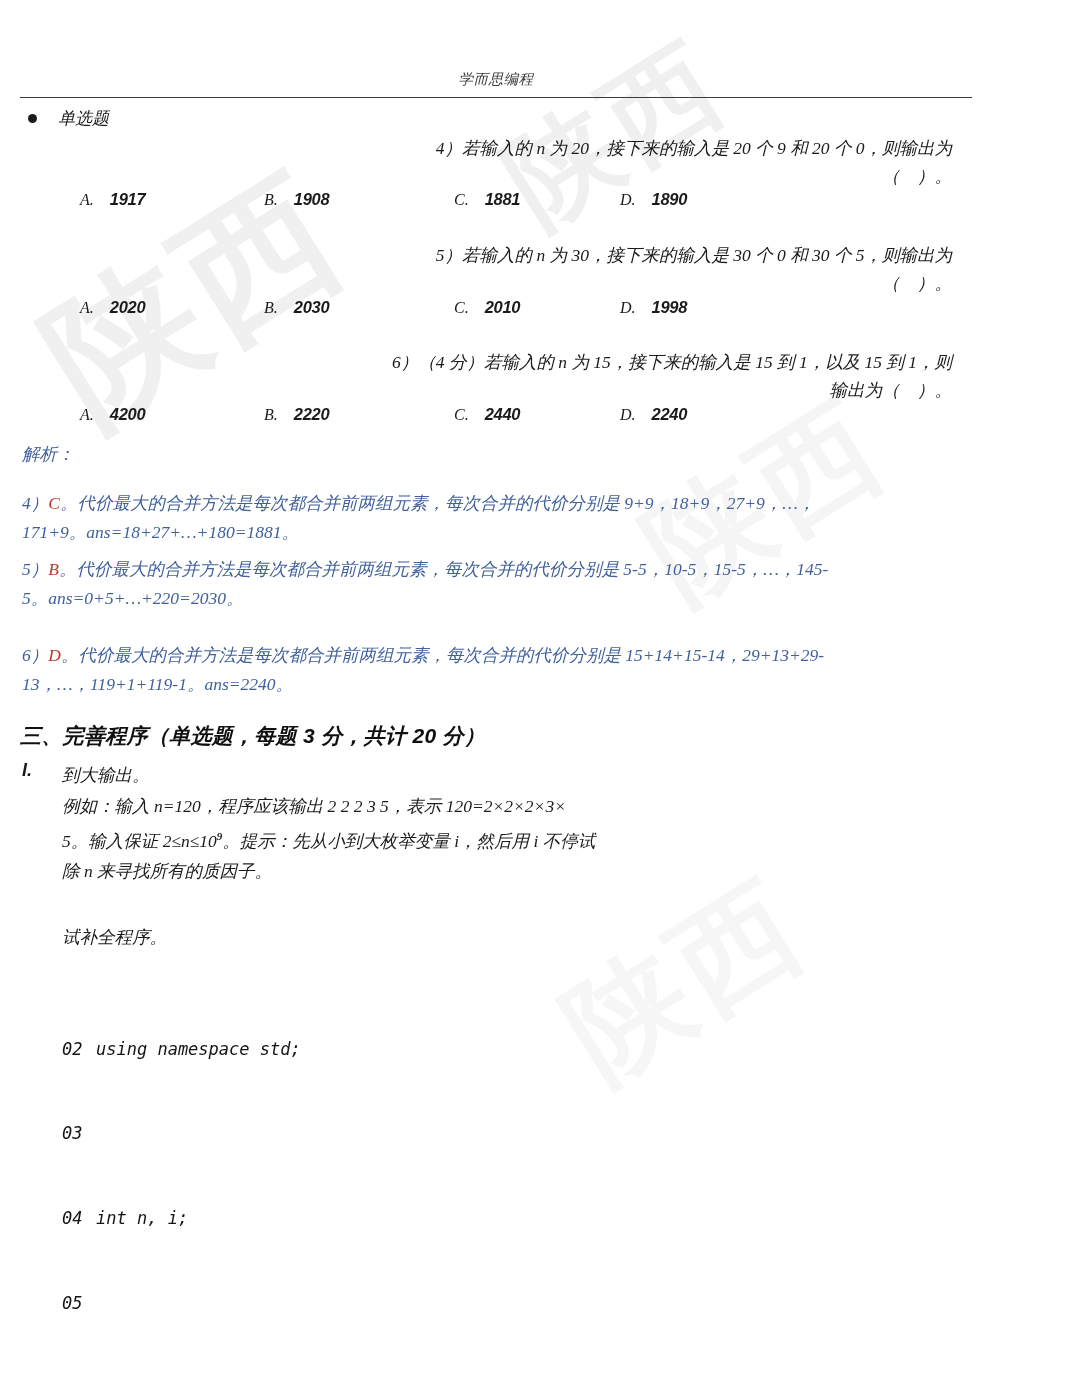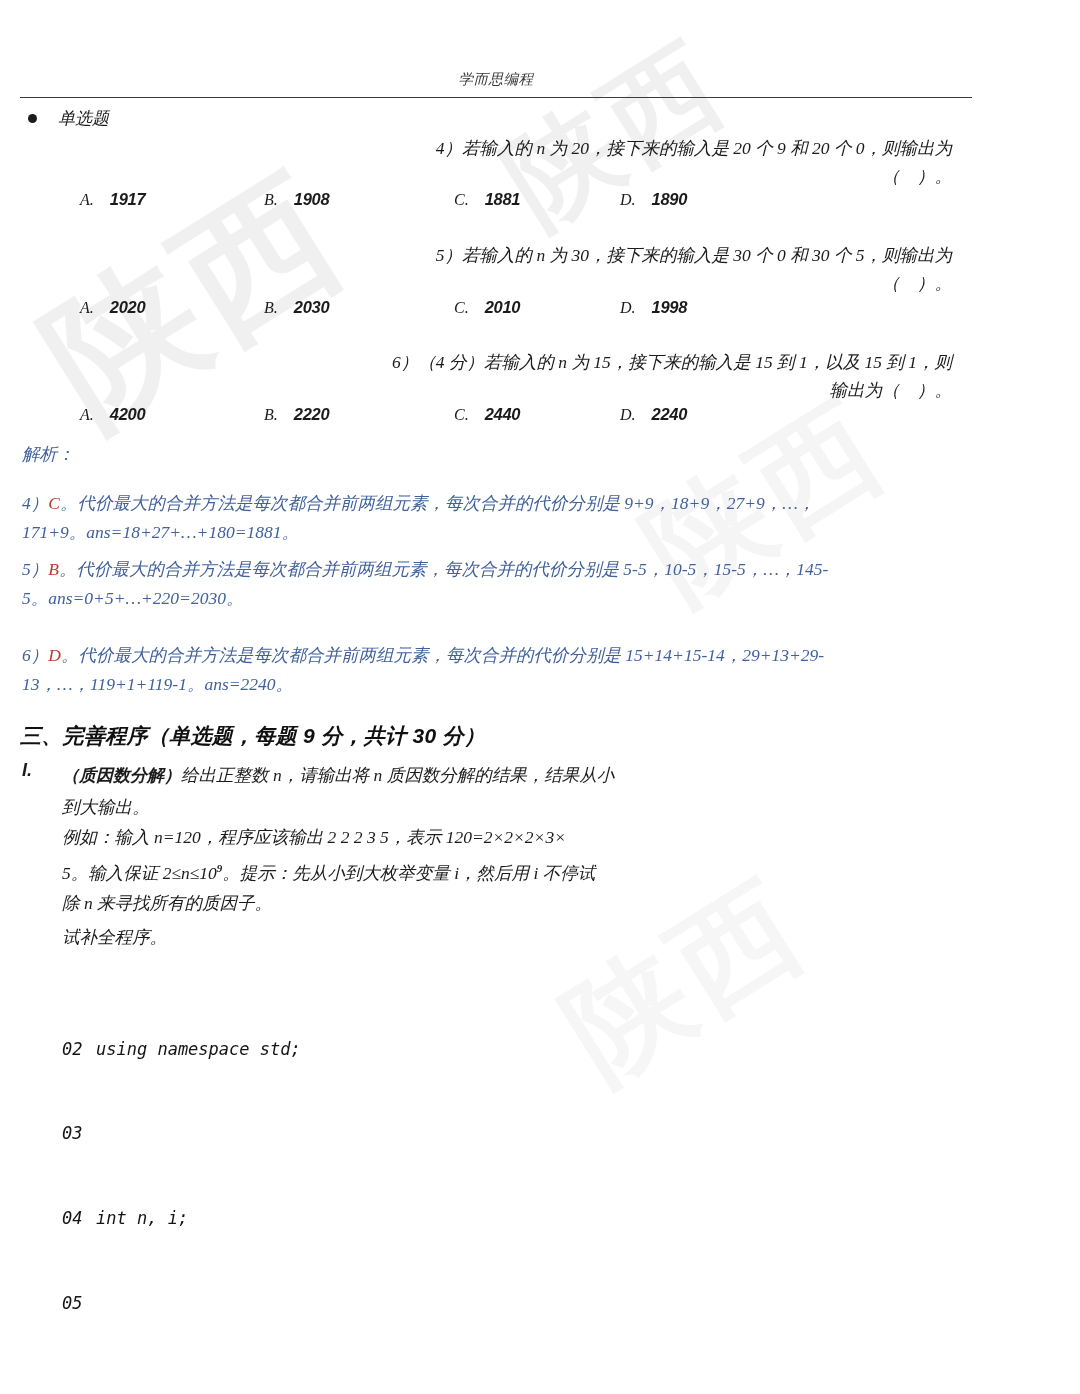--- a/index.html
+++ b/index.html
@@ -276,25 +276,24 @@
   <div class="explain" style="top:555px;">
     <div><span>5）</span><span class="ans-letter">B</span><span>。代价最大的合并方法是每次都合并前两组元素，每次合并的代价分别是 5-5，10-5，15-5，…，145-</span></div>
     <div><span>5。ans=0+5+…+220=2030。</span></div>
   </div>
 
   <div class="explain" style="top:641px;">
     <div><span>6）</span><span class="ans-letter">D</span><span>。代价最大的合并方法是每次都合并前两组元素，每次合并的代价分别是 15+14+15-14，29+13+29-</span></div>
     <div><span>13，…，119+1+119-1。ans=2240。</span></div>
   </div>
 
-  <div class="sec-heading">三、完善程序（单选题，每题 9 分，共计 30 分）</div>
+  <div class="sec-heading">三、完善程序（单选题，每题 3 分，共计 20 分）</div>
 
   <div class="prob-marker">I.</div>
   <div class="prob-body">
-    <div class="prob-line"><span class="strong">（质因数分解）</span><span>给出正整数 n，请输出将 n 质因数分解的结果，结果从小</span></div>
     <div class="prob-line"><span>到大输出。</span></div>
     <div class="prob-line"><span>例如：输入 n=120，程序应该输出 2 2 2 3 5，表示 120=2×2×2×3×</span></div>
     <div class="prob-line"><span>5。输入保证 2≤n≤10</span><sup>9</sup><span>。提示：先从小到大枚举变量 i，然后用 i 不停试</span></div>
     <div class="prob-line"><span>除 n 来寻找所有的质因子。</span></div>
   </div>
 
   <div class="fill-note">试补全程序。</div>
 
   <div class="code">
     <div class="code-line"><span class="ln">02</span><span>using namespace std;</span></div>

